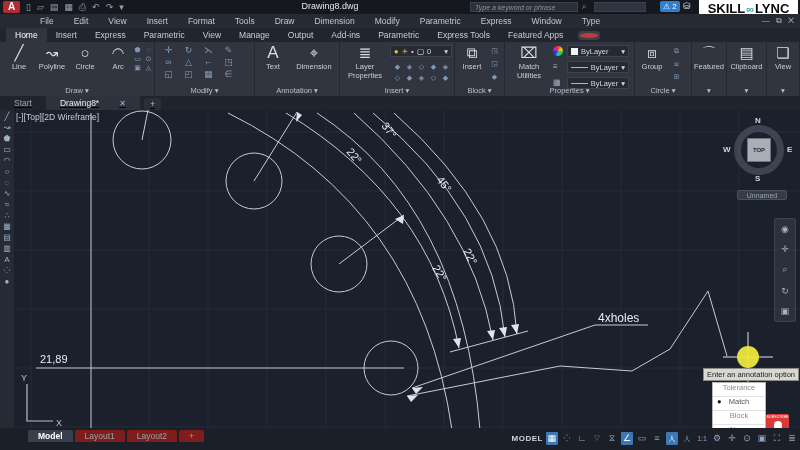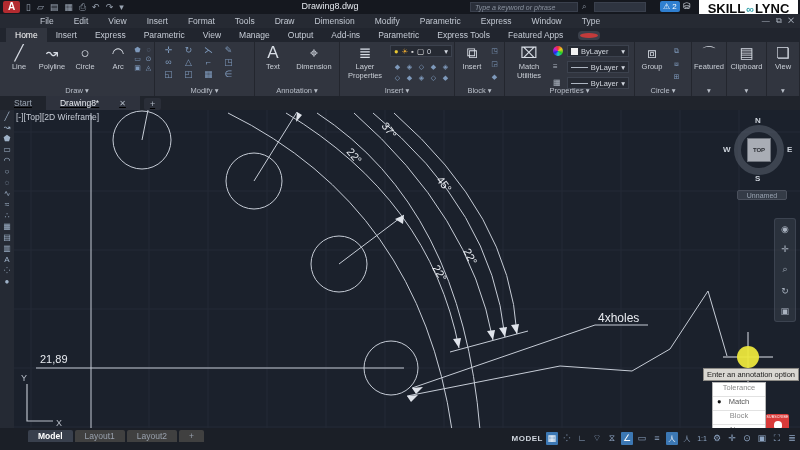--- a/index.html
+++ b/index.html
@@ -63,21 +63,21 @@
   .optmenu{left:712px;top:272px;width:54px;background:#fff;border:1px solid #b8b8b8;z-index:30;}
   .optrow{height:14px;border-bottom:1px solid #e2e2e2;color:#8a8a8a;font-size:7.5px;line-height:10px;text-align:center;position:relative;}
   .optrow .bullet{position:absolute;left:4px;top:0;color:#111;}
   .subscribe{left:766px;top:304px;width:23px;height:24px;background:#d93a39;border-radius:2px;z-index:25;display:flex;flex-direction:column;align-items:center;padding-top:1px;}
   .subscribe .slabel{color:#fff;font-size:3.5px;letter-spacing:.2px;}
   .bell{width:8px;height:7px;background:#fff;border-radius:4px 4px 1px 1px;margin-top:2px;position:relative;}
   .bell:after{content:"";position:absolute;left:3px;bottom:-2px;width:2px;height:2px;border-radius:50%;background:#fff;}
   
   .statusbar{left:0;top:428px;width:800px;height:22px;background:#1b1f27;}
   .laytabs{position:absolute;left:28px;top:2px;display:flex;gap:2px;align-items:center;}
-  .laytab{font-size:8.5px;color:#98a0ac;padding:1px 10px;background:#404040;border-radius:2px 2px 0 0;}
+  .laytab{font-size:8.5px;color:#98a0ac;padding:1px 10px;background:#7f1d1d;border-radius:2px 2px 0 0;}
   .laytab.active{background:#39404d;color:#fff;font-weight:bold;}
   .sicons{position:absolute;right:2px;top:4px;display:flex;gap:3px;align-items:center;}
   .sicons span{color:#8fa6c4;font-size:9px;line-height:13px;min-width:12px;text-align:center;}
   .sicons span.hl{background:#3c78b4;color:#fff;border-radius:1px;}
   .sicons .modeltxt{color:#cfd5dd;font-size:8px;font-weight:bold;letter-spacing:.5px;}
 </style>
 </head>
 <body>
 
 <div id="app">

